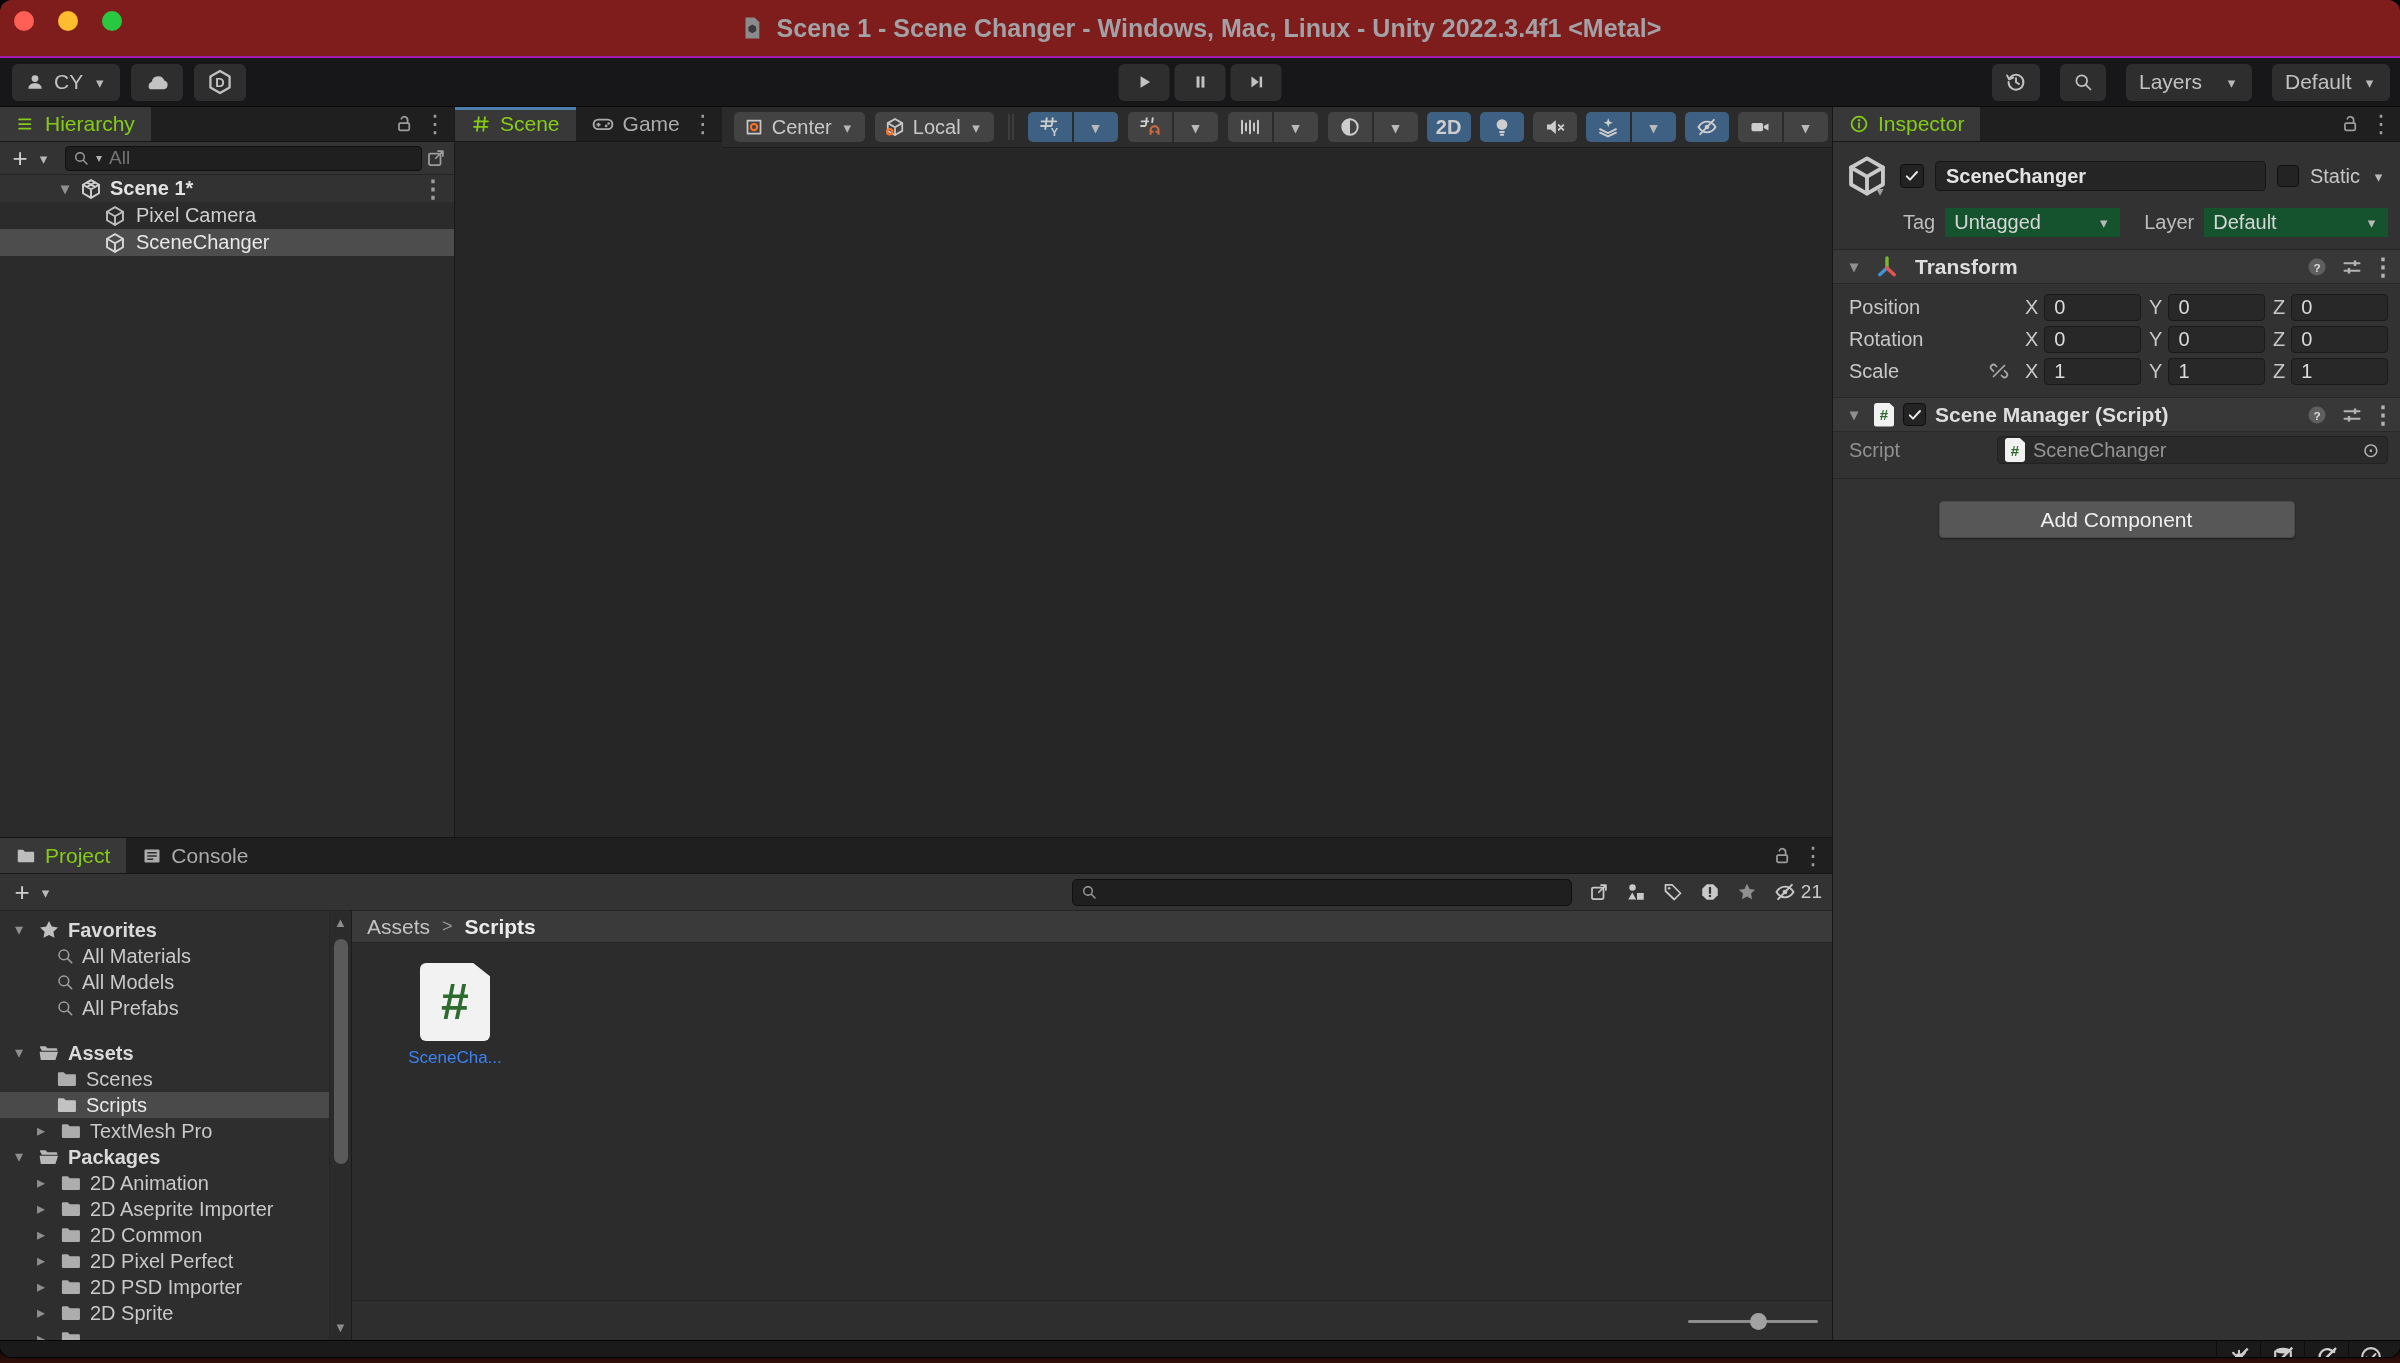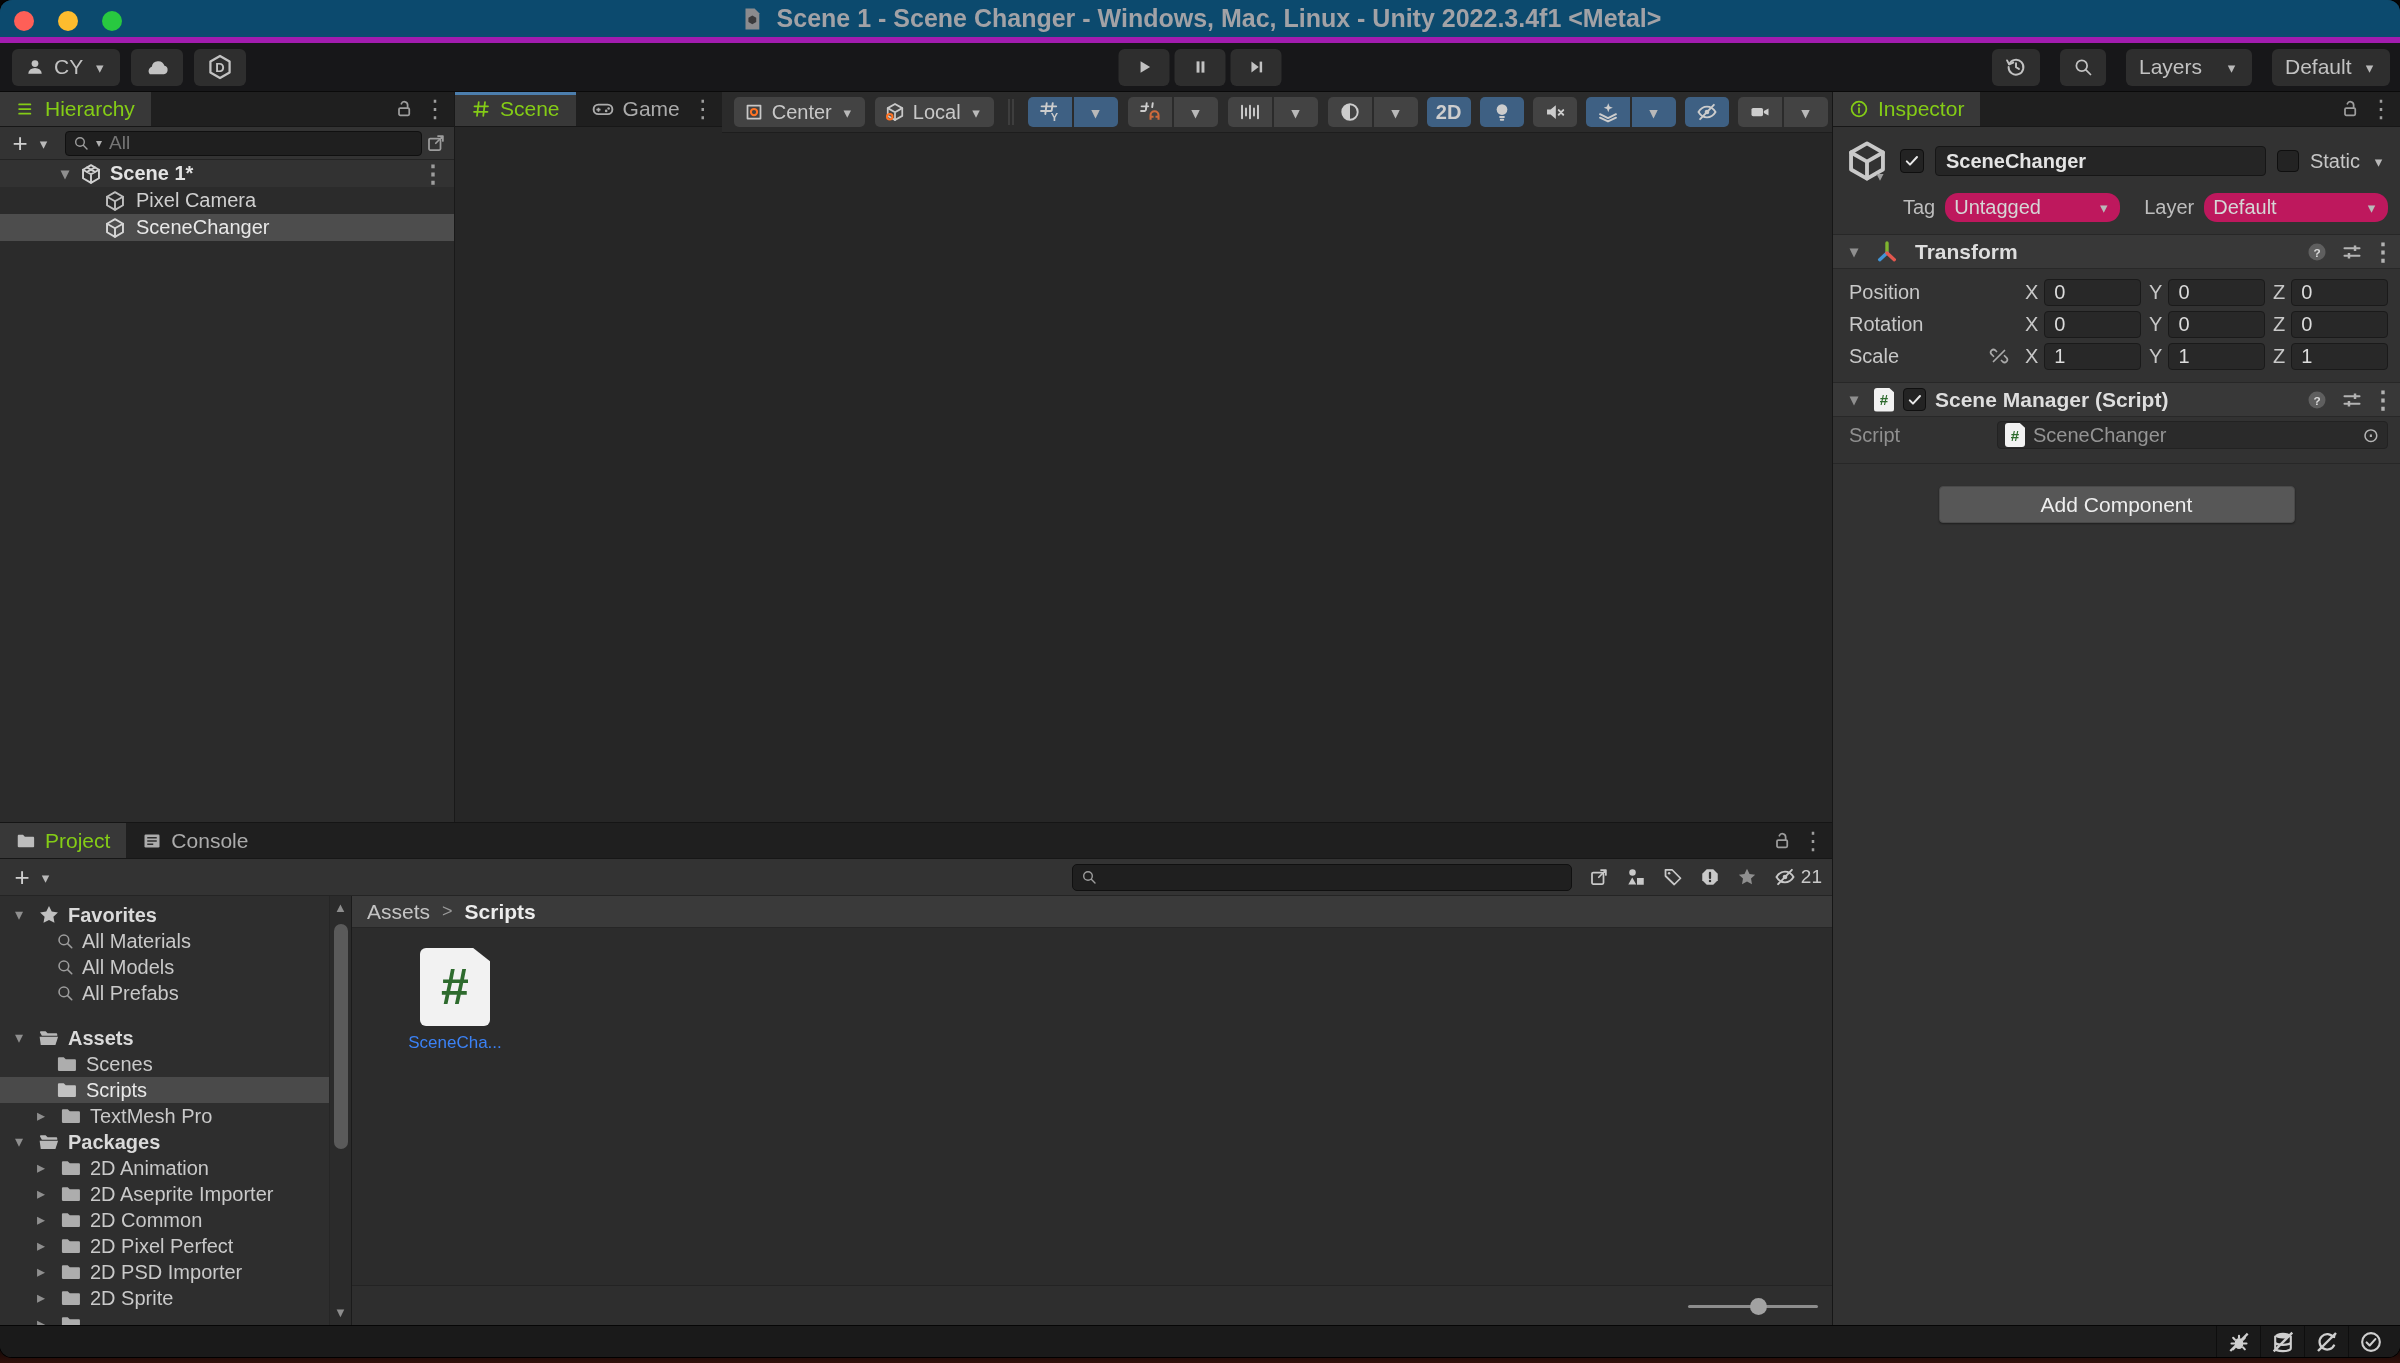--- a/index.html
+++ b/index.html
@@ -1,20 +1,20 @@
 <!DOCTYPE html>
 <html><head>
 <meta charset="utf-8">
 <style>
 *{margin:0;padding:0;box-sizing:border-box;font-family:"Liberation Sans",sans-serif;-webkit-font-smoothing:antialiased}
 html,body{width:2400px;height:1363px}
 body{background:linear-gradient(180deg,#060606 0,#060606 1344px,#31100a 1363px);overflow:hidden}
 .window{position:relative;width:2400px;height:1357px;border-radius:12px;overflow:hidden;background:#262626;box-shadow:0 0 0 1px #000}
 
-.titlebar{height:43px;background:#0c4a6e;border-bottom:6px solid #a21caf;display:flex;align-items:center;justify-content:center;position:relative}
+.titlebar{height:58px;background:#7f1d1d;border-bottom:2px solid #a21caf;display:flex;align-items:center;justify-content:center;position:relative}
 .traffic{position:absolute;left:14px;top:11px;display:flex;gap:24px}
 .tl{width:20px;height:20px;border-radius:50%}
 .title{color:#a2a2a6;font-size:25px;font-weight:700;display:flex;align-items:center;gap:12px}
 
 .toolbar{height:49px;background:#171719;border-bottom:1px solid #0a0a0a;display:flex;align-items:center;position:relative;padding:0 10px}
 .tbtn{height:37px;background:#2e2e2e;border-radius:6px;color:#c2c2c2;display:flex;align-items:center;justify-content:center;gap:9px;padding:0 13px;font-size:21px}
 .tb-left{display:flex;gap:11px;margin-left:2px}
 .tb-center{position:absolute;left:50%;transform:translateX(-50%);display:flex;gap:5px}
 .tb-center .tbtn{width:51px;padding:0}
 .tb-right{margin-left:auto;display:flex;gap:20px}
@@ -66,21 +66,21 @@
 .ghead-x{position:absolute;left:819px;top:343px;width:0;height:0;border-top:11px solid transparent;border-bottom:11px solid transparent;border-left:26px solid #d3281c}
 .cambox{position:absolute;left:663px;top:334px;width:48px;height:42px;border:1px solid rgba(255,255,255,.5);display:flex;align-items:center;justify-content:center}
 
 .inspector{width:568px;background:#323232;border-left:1px solid #161616;display:flex;flex-direction:column;font-size:20px}
 .ins-row1{display:flex;align-items:center;padding:12px 14px 0 12px;gap:11px}
 .cubewrap{position:relative;width:44px;height:44px;color:#c9c9c9}
 .cubewrap .cv{position:absolute;right:-2px;bottom:-4px;color:#9f9f9f;font-size:14px}
 .cb{width:24px;height:24px;background:#232323;border:1px solid #0f0f0f;border-radius:4px;display:flex;align-items:center;justify-content:center;color:#e8e8e8;flex:none}
 .namein{flex:1;height:30px;background:#252525;border:1px solid #161616;border-radius:4px;color:#e4e4e4;font-size:20px;font-weight:700;padding:0 10px;outline:none;min-width:0}
 .ins-row2{display:flex;align-items:center;padding:10px 12px 12px 70px;gap:10px;color:#bdbdbd}
-.dd{height:29px;background:#be185d;border-radius:13px;display:flex;align-items:center;justify-content:space-between;gap:8px;padding:0 9px;color:#d6d6d6}
+.dd{height:29px;background:#14532d;border-radius:0;display:flex;align-items:center;justify-content:space-between;gap:8px;padding:0 9px;color:#d6d6d6}
 .comphead{height:35px;background:#383838;border-top:1px solid #272727;border-bottom:1px solid #282828;display:flex;align-items:center;gap:9px;padding:0 10px;color:#dedede;font-weight:700;font-size:21px}
 .comphead .right{margin-left:auto;display:flex;align-items:center;gap:13px;color:#b3b3b3}
 .tfrow{height:32px;display:flex;align-items:center;padding:0 12px 0 16px;color:#c8c8c8}
 .tfrow .lbl{width:132px}
 .tfrow .lnk{width:36px;display:flex;justify-content:center;color:#aaa}
 .axl{margin:0 6px 0 8px}
 .nf{flex:1;height:27px;background:#282828;border:1px solid #1a1a1a;border-radius:4px;display:flex;align-items:center;padding:0 9px;color:#dcdcdc;min-width:0}
 .scriptrow{height:36px;display:flex;align-items:center;padding:0 12px 0 16px;color:#909090}
 .scriptrow .lbl{width:148px}
 .objfield{flex:1;height:28px;background:#2a2a2a;border:1px solid #222;border-radius:4px;display:flex;align-items:center;gap:8px;padding:0 34px 0 7px;position:relative;color:#949494}

